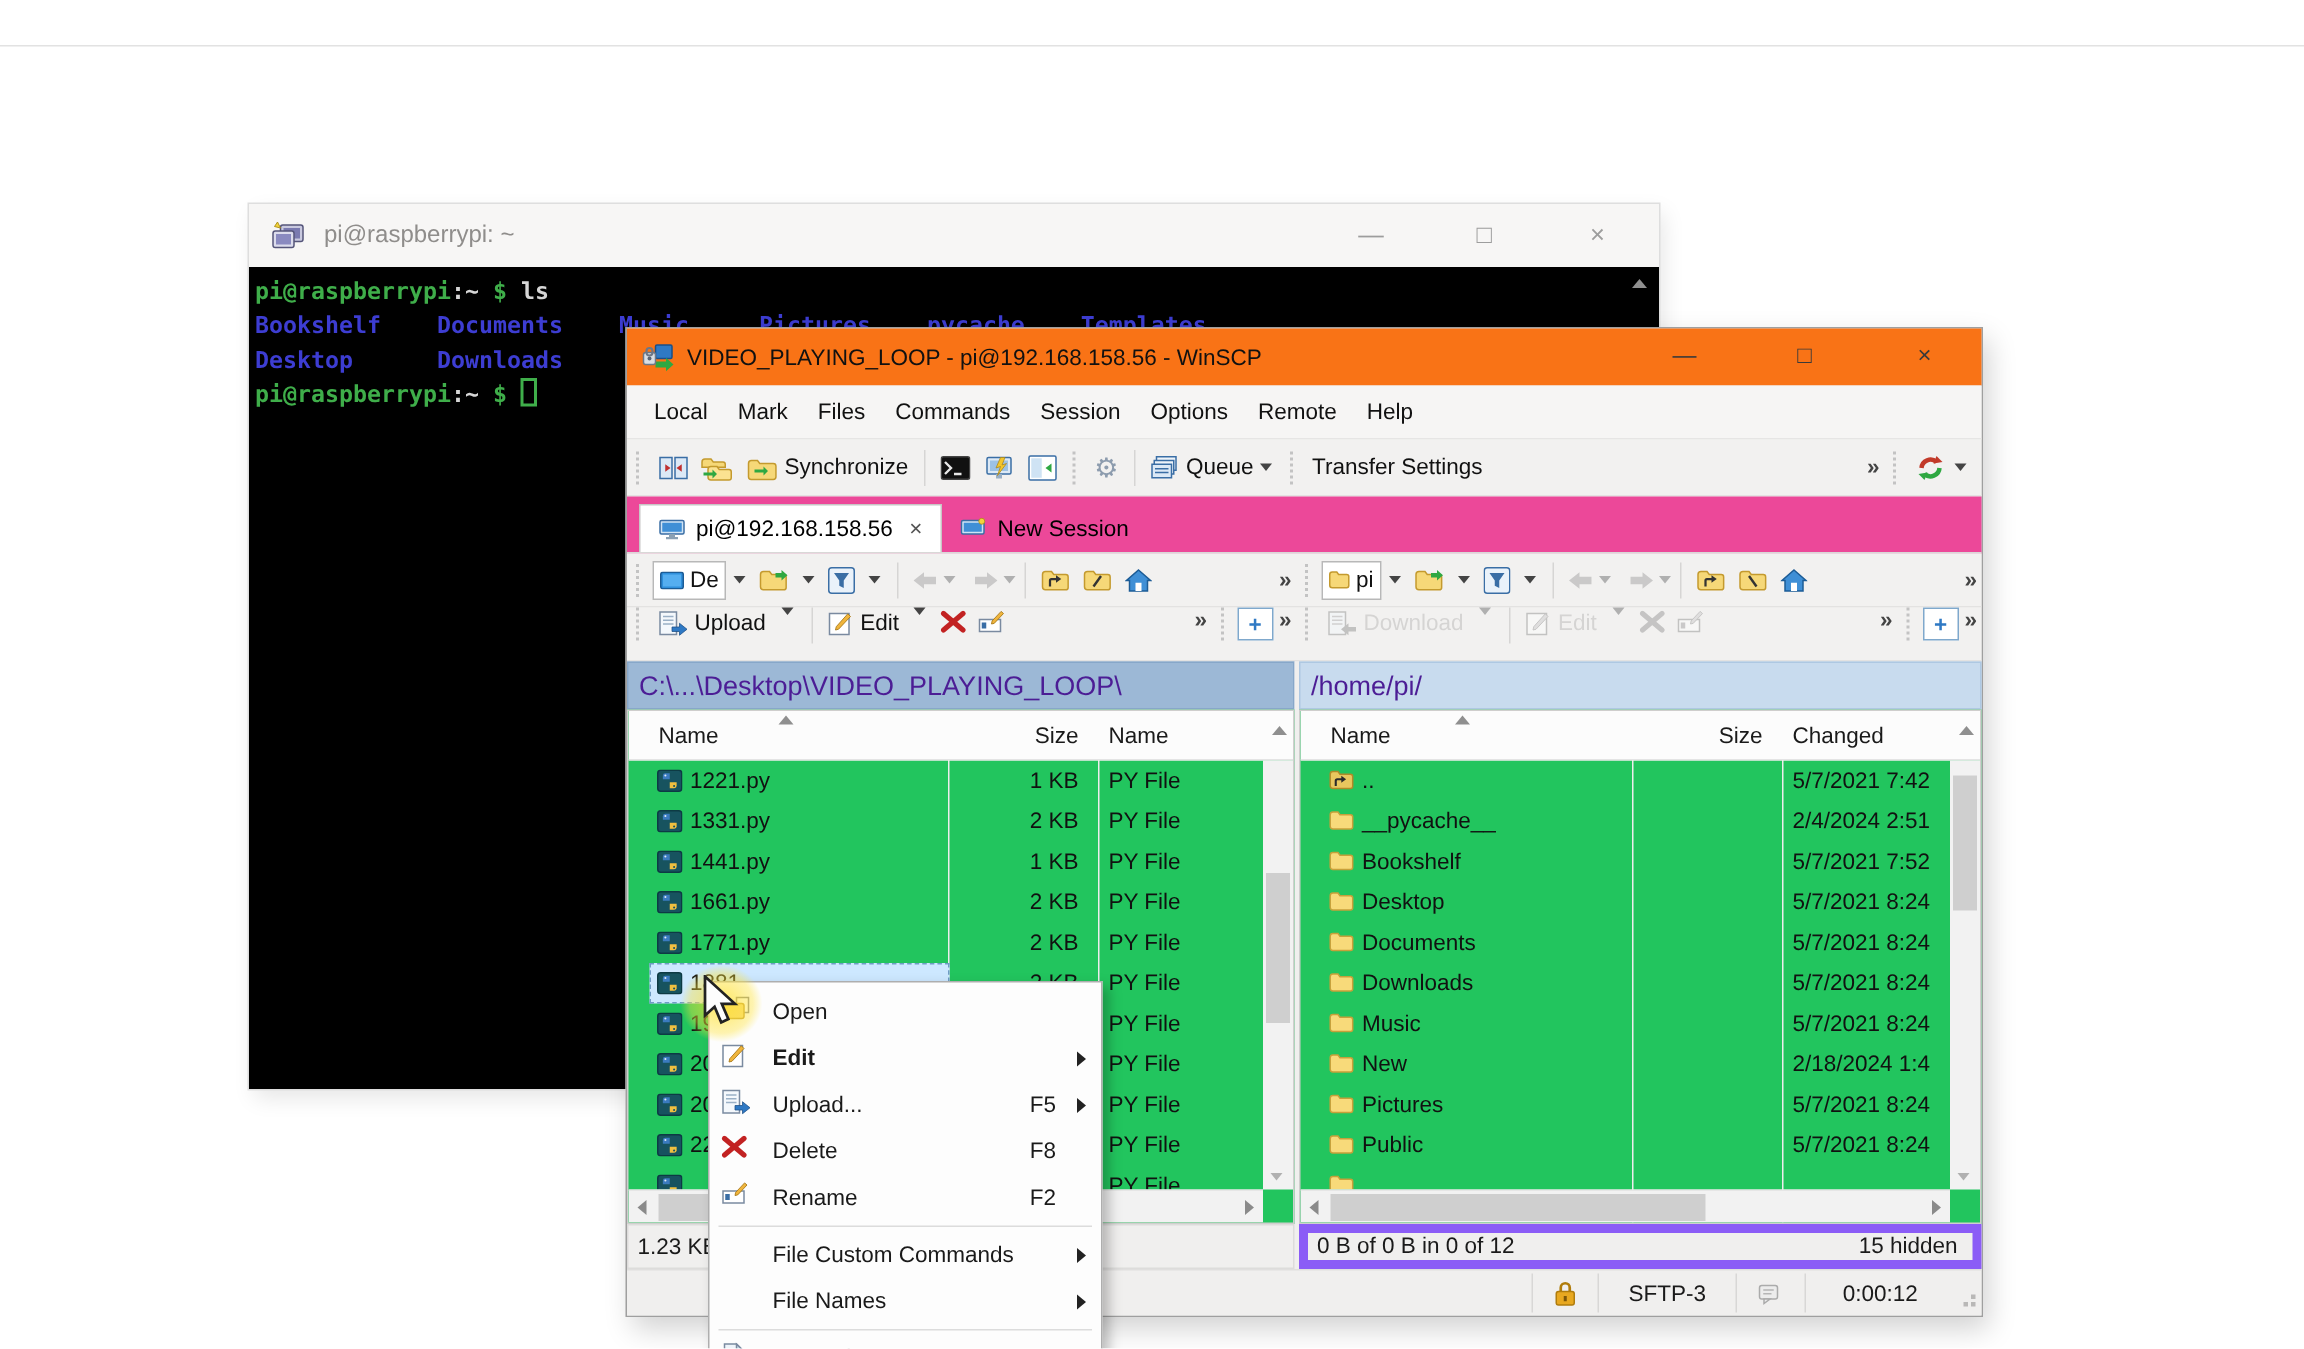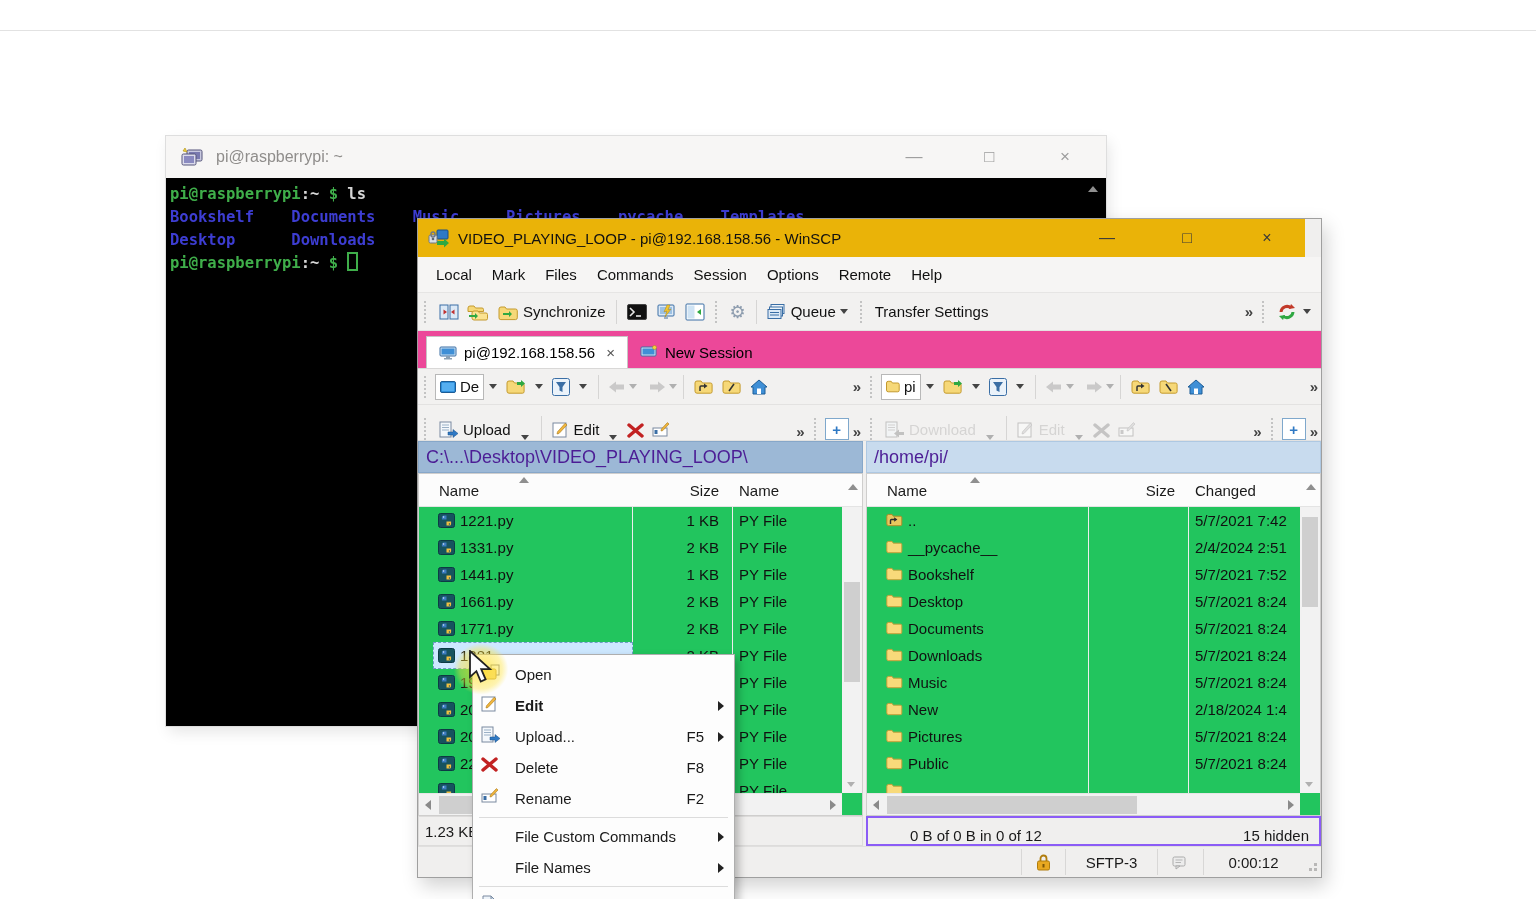--- a/index.html
+++ b/index.html
@@ -32,21 +32,21 @@
   .tri-up    { width:0; height:0; border-left:5px solid transparent; border-right:5px solid transparent; border-bottom:6px solid #8f8f8f; }
   .tri-down  { width:0; height:0; border-left:4px solid transparent; border-right:4px solid transparent; border-top:5px solid #444; }
   .tri-down.gray { border-top-color:#b0b0b0; }
   .tri-left  { width:0; height:0; border-top:5px solid transparent; border-bottom:5px solid transparent; border-right:6px solid #8a8a8a; }
   .tri-right { width:0; height:0; border-top:5px solid transparent; border-bottom:5px solid transparent; border-left:6px solid #8a8a8a; }
   .tri-sub   { width:0; height:0; border-top:5px solid transparent; border-bottom:5px solid transparent; border-left:6px solid #222; }
 
   
   .winscp { position:absolute; left:417px; top:218px; width:905px; height:660px; background:#f0efee;
             border:1px solid #9f9f9f; box-shadow:4px 8px 18px rgba(0,0,0,.18); }
-  .ws-titlebar { position:absolute; left:0; top:0; right:16px; height:38px; background:#eab308;
+  .ws-titlebar { position:absolute; left:0; top:0; right:0; height:38px; background:#f97316;
                  display:flex; align-items:center; }
   .ws-title-icon { margin-left:10px; flex:0 0 auto; }
   .ws-title { margin-left:8px; font-size:15px; color:#111; }
   .ws-controls { position:absolute; right:18px; top:0; height:38px; width:200px;
                  display:flex; justify-content:space-between; align-items:center; }
   .ws-controls .wc { color:#3a3a3a; font-size:16px; width:40px; text-align:center; cursor:default; }
 
   .ws-menubar { position:absolute; left:0; top:38px; right:0; height:36px; background:#f6f5f4;
                 display:flex; align-items:center; padding-left:8px; border-bottom:1px solid #e6e5e4; }
   .ws-menubar .mi { font-size:15px; color:#111; padding:0 10px; line-height:36px; cursor:default; }
@@ -72,21 +72,21 @@
                    display:flex; border-bottom:1px solid #e3e2e1; }
   .pt-half { display:flex; align-items:center; }
   .pt-left { width:447px; }
   .pt-right { width:458px; }
   .combo { display:flex; align-items:center; background:#fff; border:1px solid #b8b8b8; height:26px; padding:0 4px; gap:4px; }
   .combo .clabel { font-size:15px; color:#111; }
   .combo-dd { width:18px; height:26px; display:flex; align-items:center; justify-content:center; }
 
   .ws-cmdrow { position:absolute; left:0; top:186px; right:0; height:36px; background:#f2f1f0;
                display:flex; border-bottom:1px solid #e3e2e1; }
-  .cr-half { display:flex; align-items:flex-end; }
+  .cr-half { display:flex; align-items:flex-start; }
   .cr-left { width:447px; }
   .cr-right { width:458px; }
   .dim { opacity:.45; }
 
   .ws-pathrow { position:absolute; left:0; top:222px; right:0; height:32px; display:flex; }
   .path-left { width:445px; background:#9cb8d6; border:1px solid #87a7c9; display:flex; align-items:center; }
   .path-gap { width:3px; background:#f0efee; }
   .path-right { flex:1; background:#c8dbee; border:1px solid #aec8e2; display:flex; align-items:center; }
   .path-text { font-size:18px; color:#4c1d95; padding-left:7px; }
 
@@ -122,21 +122,21 @@
   .vscroll .dn { bottom:6px; }
   .vthumb { position:absolute; left:2px; width:16px; background:#cfcfcf; }
   .hscroll { position:absolute; left:0; right:20px; bottom:0; height:22px; background:#f2f2f2;
              border-top:1px solid #e6e6e6; }
   .hscroll .arr { position:absolute; top:6px; }
   .hthumb { position:absolute; top:2px; height:18px; background:#cfcfcf; }
 
   .ws-panelstatus { position:absolute; left:0; top:597px; right:0; height:30px; display:flex; }
   .pst-left { width:445px; background:#f0efee; border:1px solid #dddcdb; display:flex; align-items:center; }
   .pst-gap { width:3px; }
-  .pst-right { flex:1; background:#f0efee; border:2px solid #8b5cf6; display:flex; align-items:flex-end;padding-left:36px; }
+  .pst-right { flex:1; background:#f0efee; border:6px solid #8b5cf6; display:flex; align-items:flex-start; }
   .pst-text { font-size:15px; color:#1a1a1a; padding-left:6px; }
   .pst-hidden { margin-left:auto; font-size:15px; color:#1a1a1a; padding-right:10px; }
 
   .ws-statusbar { position:absolute; left:0; top:627px; right:0; bottom:0; background:#f0efee;
                   display:flex; align-items:center; border-top:1px solid #e0dfde; }
   .sb-seg { height:26px; display:flex; align-items:center; justify-content:center;
             border-left:1px solid #d8d7d6; font-size:15px; color:#1a1a1a; }
   .sb-lock { width:44px; margin-left:auto; }
   .sb-proto { width:92px; }
   .sb-bell { width:46px; }

